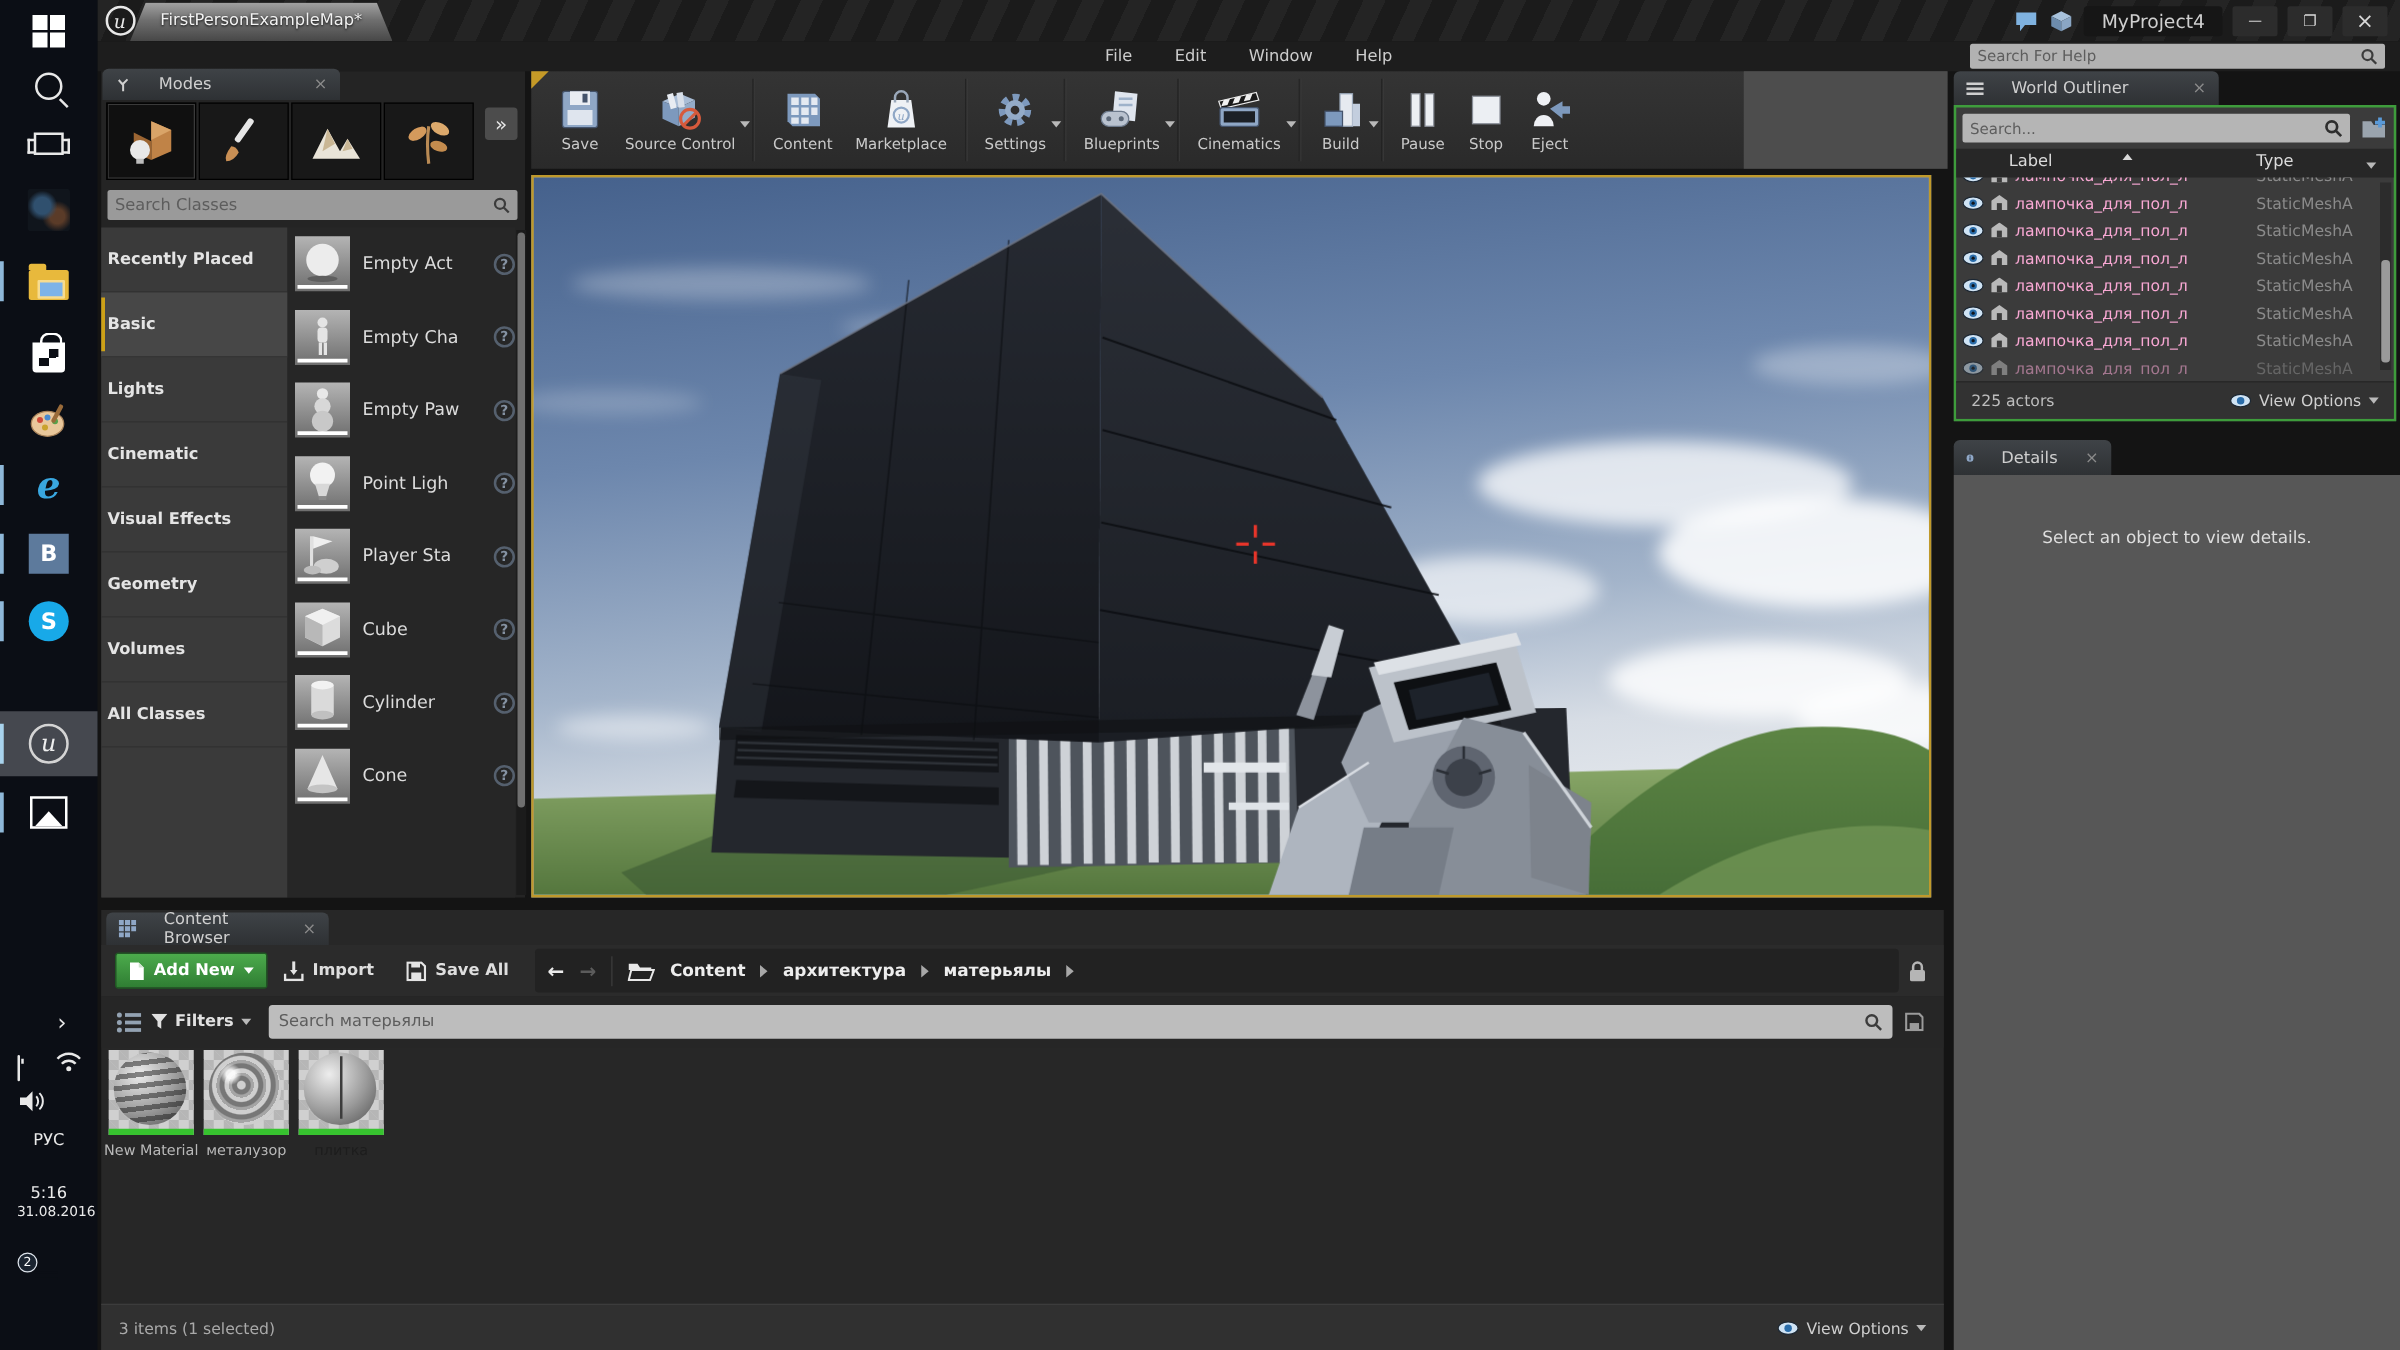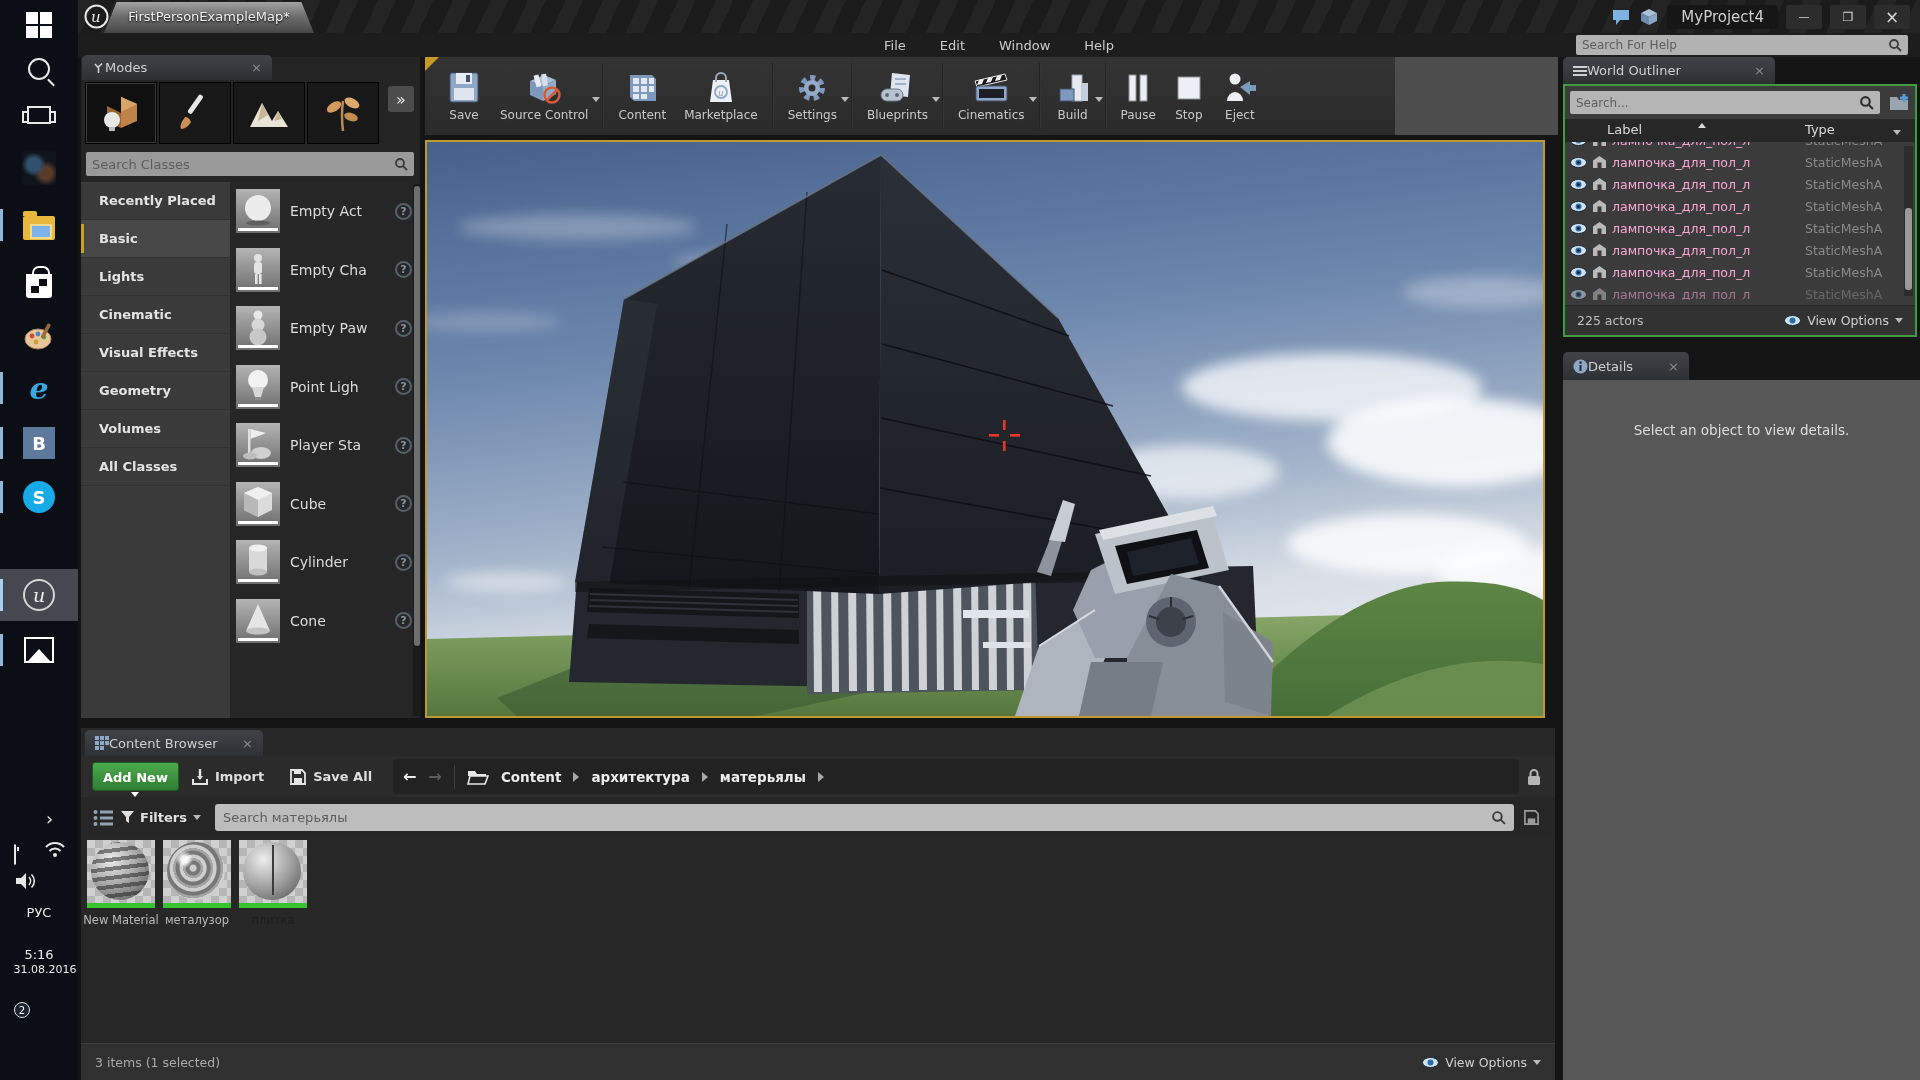--- a/index.html
+++ b/index.html
@@ -69,21 +69,21 @@
   .winbtn.res::before { content:"❐"; font-size:12px; }
   .winbtn.cls::before { content:"×"; font-size:17px; }
   .menubar { left:78px; top:33px; width:1842px; height:24px; background:#1d1d1d; display:flex; align-items:center;justify-content:center; }
   .menu-item { color:#cccccc; font-size:13px; padding:0 17px; }
   .help-search { left:1576px; top:35px; width:332px; height:20px; background:#b2b2b2; border-radius:2px;
                  display:flex; align-items:center; padding:0 6px; }
   .help-search input { flex:1; background:transparent; font-size:12px; color:#333; }
 
   
   .tab { background:linear-gradient(#3f4347,#2e3134); border-radius:5px 5px 0 0;
-         color:#cfcfcf; font-size:13px; display:flex; align-items:center; gap:0; padding:0 10px; }
+         color:#cfcfcf; font-size:13px; display:flex; align-items:center; gap:22px; padding:0 10px; }
   .tab .x::before { content:"×"; color:#8b8b8b; font-size:13px; }
   .caret-d { width:0; height:0; border-left:4px solid transparent; border-right:4px solid transparent; border-top:5px solid #b9b9b9; }
   .caret-u { width:0; height:0; border-left:4px solid transparent; border-right:4px solid transparent; border-bottom:5px solid #d9d9d9; }
   .tri-r { width:0; height:0; border-top:5px solid transparent; border-bottom:5px solid transparent; border-left:6px solid #a8a8a8; }
   .qm { width:17px; height:17px; border:2px solid #55606e; border-radius:50%; color:#8592a2;
         font-size:11px; font-weight:bold; display:flex; align-items:center; justify-content:center; }
   .qm::before { content:"?"; }
 
   
   .modes-bg { left:81px; top:57px; width:339px; height:661px; background:#242424; }
@@ -91,21 +91,21 @@
   .mode-btn { top:82px; width:72px; height:62px; background:#181818; border:1px solid #000;
               display:flex; align-items:center; justify-content:center; }
   .mode-btn.sel { background:#101010; box-shadow:inset 0 0 0 1px #3a3a3a; }
   .chev2 { left:388px; top:86px; width:26px; height:26px; background:#4c4c4c; border-radius:3px;
            color:#e8e8e8; display:flex; align-items:center; justify-content:center; }
   .chev2::before { content:"»"; font-size:16px; }
   .cls-search { left:86px; top:152px; width:328px; height:24px; background:#9a9a9a; border-radius:2px;
                 display:flex; align-items:center; padding:0 6px; }
   .cls-search input { flex:1; background:transparent; font-size:13px; color:#3c3c3c; }
   .cats { left:81px; top:182px; width:149px; height:536px; background:#3a3a3a; }
-  .cat { height:38px; display:flex; align-items:center; padding-left:18px; color:#e4e4e4;
+  .cat { height:52px; display:flex; align-items:center; padding-left:5px; color:#e4e4e4;
          font-size:13px; font-weight:bold; border-bottom:1px solid #313131; position:relative; }
   .cat.sel { background:#474747; }
   .cat.sel::before { content:""; position:absolute; left:0; top:4px; bottom:4px; width:3px; background:#cda117; }
   .clist { left:230px; top:182px; width:182px; height:536px; background:#262626; overflow:hidden; }
   .cls-item { height:58.5px; display:flex; align-items:center; gap:10px; padding-left:6px; }
   .cls-thumb { width:44px; height:44px; background:linear-gradient(#b4b4b4,#6e6e6e); position:relative; flex:none; }
   .cls-thumb::after { content:""; position:absolute; left:2px; right:2px; bottom:2px; height:3px; background:#fff; }
   .cls-label { color:#dcdcdc; font-size:14px; flex:1; white-space:nowrap; overflow:hidden; }
   .mscroll { left:413px; top:184px; width:8px; height:532px; background:#1b1b1b; }
   .mscroll i { position:absolute; left:1px; width:6px; top:2px; height:460px; background:#6f6f6f; border-radius:3px; }
@@ -146,21 +146,21 @@
   .dt-tab { left:1563px; top:352px; width:126px; height:28px; }
   .dt-body { left:1563px; top:380px; width:357px; height:700px; background:#575757; }
   .dt-msg { position:absolute; top:42px; width:100%; text-align:center; color:#dedede; font-size:13.5px; }
 
   
   .cb-bg { left:81px; top:728px; width:1474px; height:352px; background:#272727; }
   .cb-tab { left:85px; top:730px; width:178px; height:26px; }
   .cb-nav { left:81px; top:756px; width:1474px; height:41px; background:#2b2b2b; display:flex; align-items:center; }
   .addnew { margin-left:11px; height:29px; background:linear-gradient(#4cab4c,#2f7d33);
             border:1px solid #1e5a22; border-radius:3px; display:flex; align-items:center; gap:7px;
-            padding:0 10px; color:#fff; font-weight:bold; font-size:13px;flex-direction:column; }
+            padding:0 10px; color:#fff; font-weight:bold; font-size:13px; }
   .navbtn { display:flex; align-items:center; gap:7px; color:#dedede; font-size:13px; font-weight:bold; padding:0 13px; }
   .crumbbar { height:35px; flex:1; background:#222; border-radius:3px; margin:0 8px;
               display:flex; align-items:center; padding:0 10px; gap:12px; }
   .arrow-b { color:#ececec; font-size:16px; font-weight:bold; }
   .arrow-b.dis { color:#5c5c5c; }
   .vdiv { width:1px; height:24px; background:#3c3c3c; }
   .crumb { color:#ededed; font-size:13.5px; font-weight:bold; }
   .cb-filters { left:81px; top:797px; width:1474px; height:41px; background:#262626; display:flex; align-items:center; }
   .filters-btn { display:flex; align-items:center; gap:6px; color:#e0e0e0; font-size:13px; font-weight:bold; padding:0 8px; }
   .cb-search { height:27px; flex:1; background:#bdbdbd; border-radius:3px; margin:0 10px 0 6px;

